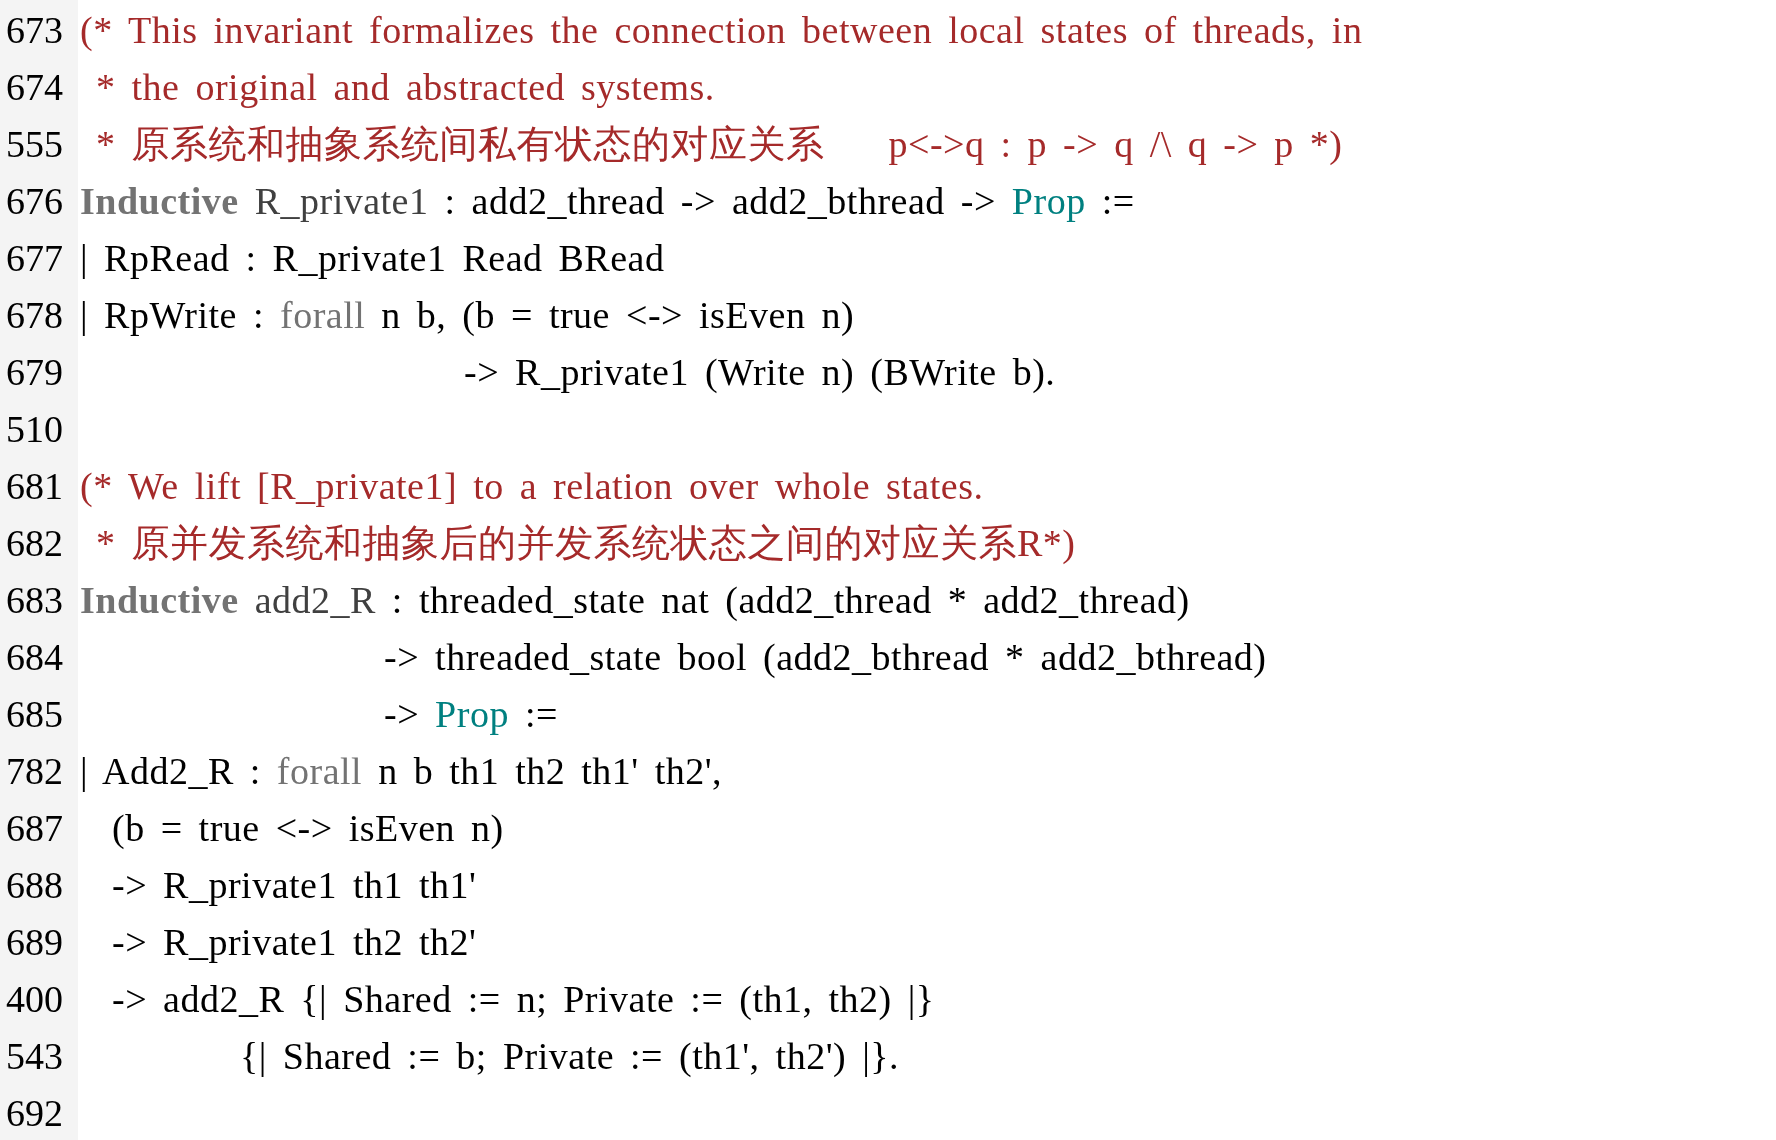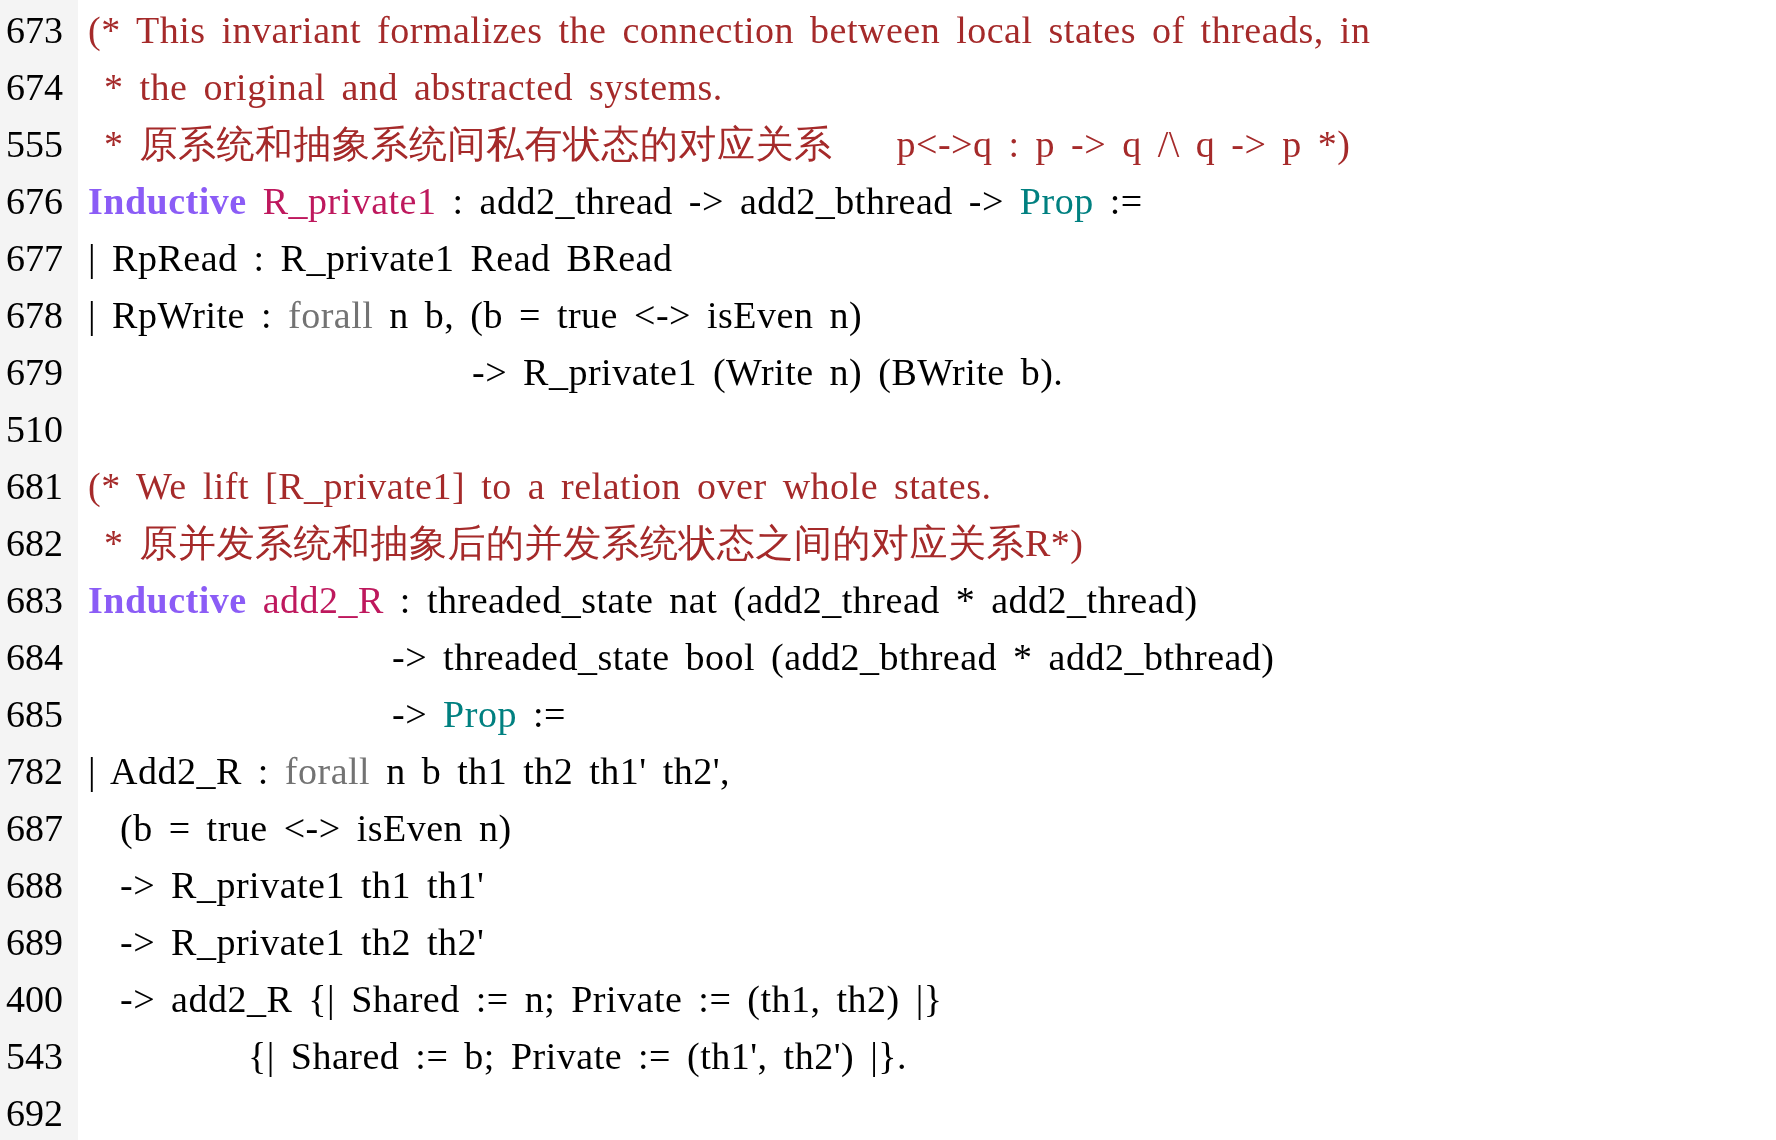--- a/index.html
+++ b/index.html
@@ -3,25 +3,25 @@
 <meta charset="utf-8">
 <style>
   html, body { margin:0; padding:0; background:#ffffff; }
   body { width:1776px; height:1140px; overflow:hidden; position:relative;
          font-family:"DejaVu Serif","Liberation Serif",serif; }
   .gutter { position:absolute; left:0; top:0; width:78px; height:1140px; background:#f4f4f4; }
   .editor { position:absolute; left:0; top:2px; width:1776px; }
   .line { position:relative; height:57px; line-height:57px; font-size:38px; white-space:pre; color:#000;padding-left:8px; }
   .ln { position:absolute; left:6px; top:0; width:72px; color:#000; font-size:38px;
         font-family:"Liberation Serif","DejaVu Serif",serif; }
-  .code { position:absolute; left:88px; top:0; font-family:"Liberation Serif","DejaVu Serif",serif;
+  .code { position:absolute; left:80px; top:0; font-family:"Liberation Serif","DejaVu Serif",serif;
           word-spacing:6px; letter-spacing:0.5px; }
   .t-comment { color:#a52a2a; }
-  .t-keyword { color:#8b5cf6; font-weight:bold; }
-  .t-ident { color:#be185d; }
+  .t-keyword { color:#737373; font-weight:bold; }
+  .t-ident { color:#404040; }
   .t-type { color:#008080; }
   .t-forall { color:#737373; }
   .t-plain { color:#000000; }
 </style>
 </head>
 <body>
 
 <div class="gutter"></div>
 <div class="editor" id="editor">
     <div class="line"><span class="ln">673</span><span class="code"><span class="t-comment">(* This invariant formalizes the connection between local states of threads, in</span></span></div>

